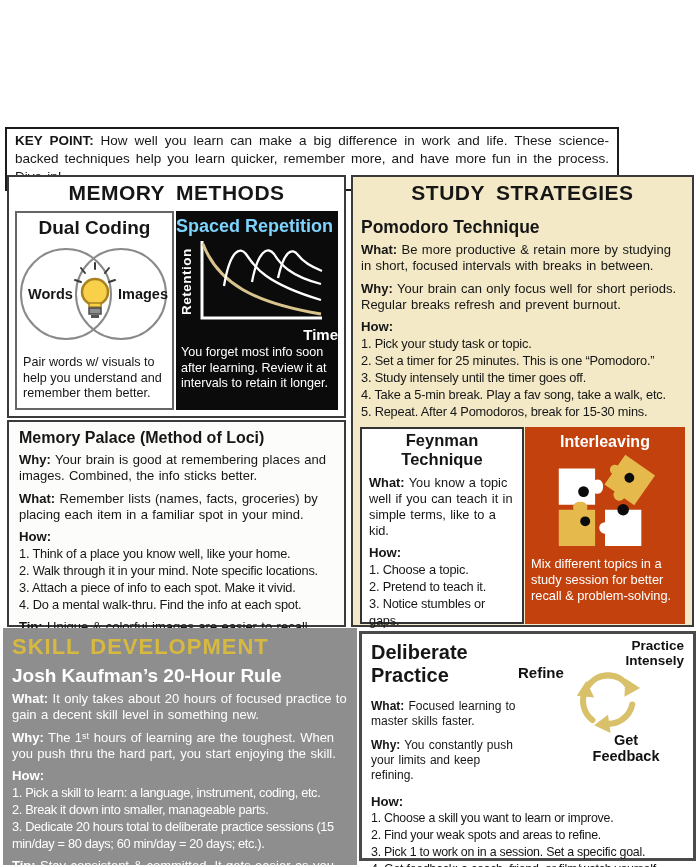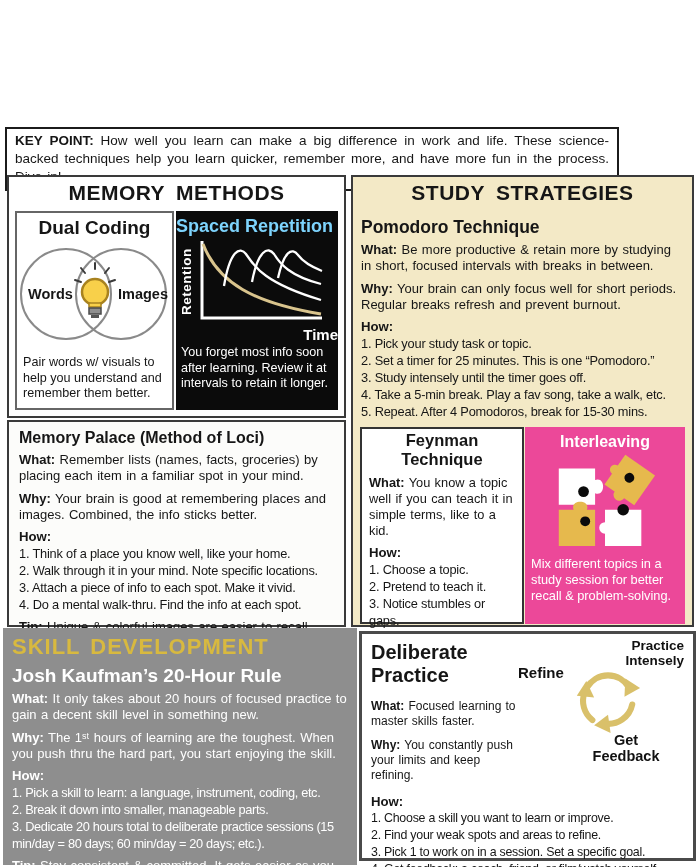--- a/index.html
+++ b/index.html
@@ -50,21 +50,21 @@
   .sr-xlabel { font-weight:bold; font-size:15px; text-align:right; margin:0 0 2px 16px; }
   .spaced .caption { font-size:12.6px; line-height:1.24; padding:0 5px; color:#fff; }
 
   
   .pomo { padding:0 8px; }
   .pomo h3 { font-size:17.5px; margin:12px 0 4px; }
   .ss-row { display:flex; justify-content:space-between; padding:0 7px; margin-top:7px; }
   .feyn { width:164px; height:197px; border:2px solid #333; background:#fff; padding:0 7px; }
   .feyn h4 { font-size:16.5px; text-align:center; margin:2px 0 6px; }
   .feyn .para, .feyn .step { font-size:12.8px; }
-  .inter { width:160px; height:197px; background:#ec4899; color:#fff; padding:4px 6px; }
+  .inter { width:160px; height:197px; background:#c2410c; color:#fff; padding:4px 6px; }
   .inter h4 { font-size:16px; text-align:center; margin:2px 0 1px; }
   .inter svg { display:block; margin:0 auto; }
   .inter .caption { font-size:12.8px; line-height:1.26; }
 
   
   .skillpanel h2 { font-size:22px; color:#d8b93f; letter-spacing:1px; word-spacing:3px; margin:1px 0 5px; }
   .skillpanel h3 { font-size:19px; color:#fff; margin:0 0 4px; }
   .skillpanel .para { color:#fff; }
   .skillpanel .step { letter-spacing:-0.35px; }
 
@@ -133,22 +133,22 @@
         </div>
         <div class="sr-xlabel">Time</div>
         <div class="caption">You forget most info soon after learning. Review it at intervals to retain it longer.</div>
       </div>
 
     </div>
   </div>
 
   <div class="panel box-b">
     <h3 class="subhead">Memory Palace (Method of Loci)</h3>
+    <p class="para"><b>Why:</b> <span>Your brain is good at remembering places and images. Combined, the info sticks better.</span></p>
     <p class="para"><b>What:</b> <span>Remember lists (names, facts, groceries) by placing each item in a familiar spot in your mind.</span></p>
-    <p class="para"><b>Why:</b> <span>Your brain is good at remembering places and images. Combined, the info sticks better.</span></p>
     <div class="how-label">How:</div>
     <div class="step">1. Think of a place you know well, like your home.</div>
     <div class="step">2. Walk through it in your mind. Note specific locations.</div>
     <div class="step">3. Attach a piece of info to each spot. Make it vivid.</div>
     <div class="step">4. Do a mental walk-thru. Find the info at each spot.</div>
     <p class="para tip-para"><b>Tip:</b> <span>Unique &amp; colorful images are easier to recall.</span></p>
   </div>
 
   <div class="panel box-c">
     <div class="section-title">STUDY STRATEGIES</div>

